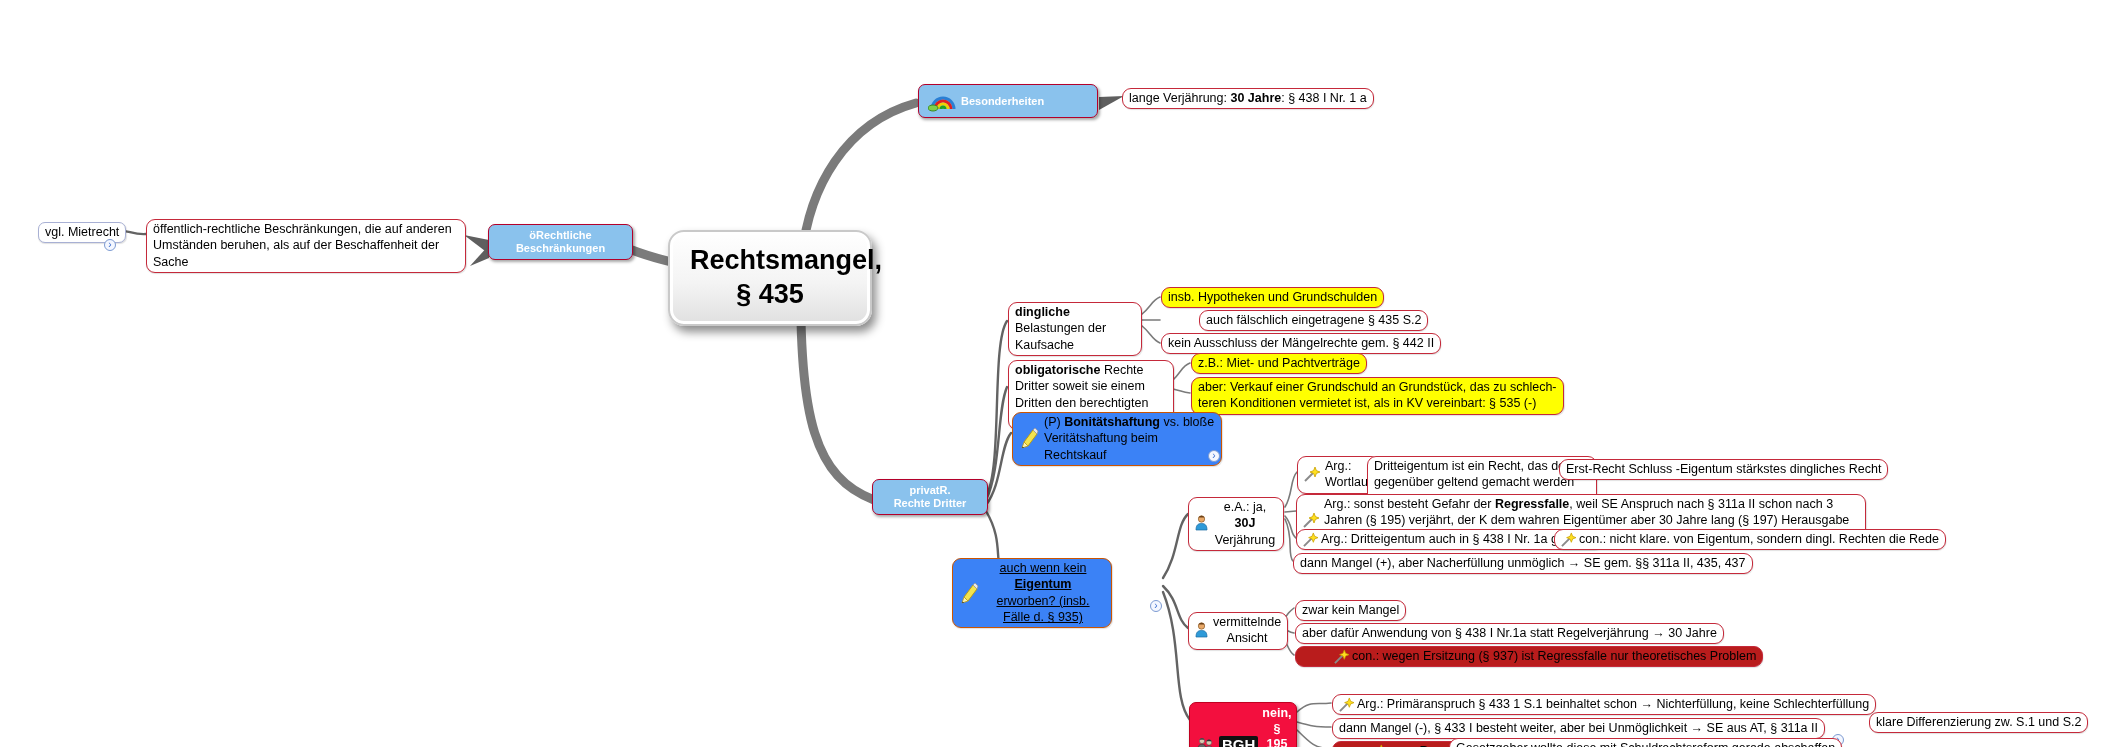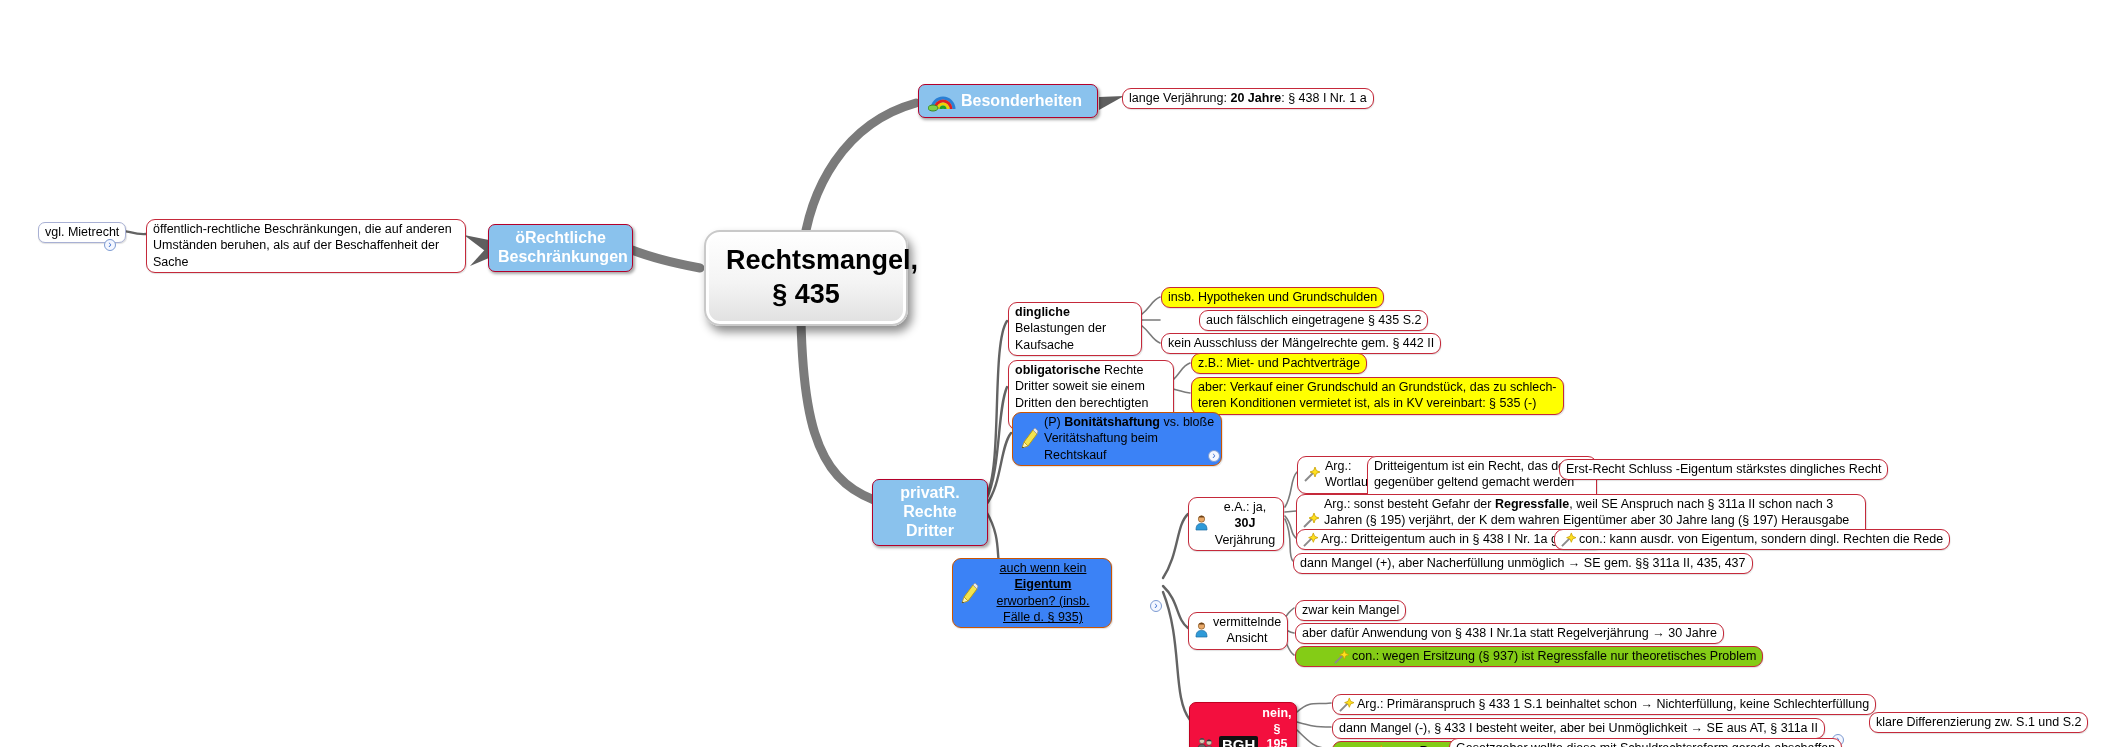--- a/index.html
+++ b/index.html
@@ -5,26 +5,26 @@
   html,body{margin:0;padding:0;background:#fff;}
   #canvas{position:relative;width:2106px;height:747px;background:#fff;overflow:hidden;
           font-family:"Liberation Sans",sans-serif;color:#000;}
   #edges{position:absolute;left:0;top:0;width:2106px;height:747px;}
 
   .bubble{position:absolute;background:#fff;border:1px solid #c5293a;border-radius:9px;
           padding:1px 6px 2px;font-size:12.5px;line-height:1.3;white-space:nowrap;
           box-shadow:0.5px 1px 1px rgba(0,0,0,.12);}
   .wrap{white-space:normal;}
   .yellow{background:#ffff00;}
-  .green{background:#84cc16;padding-left:38px;}
+  .green{background:#b91c1c;padding-left:38px;}
   .orange{background:#3b82f6;border-color:#cc5500;}
   .soft{border-color:#a8b0d4;border-radius:7px;}
 
   .bluecard{position:absolute;background:#8ac2ed;border:1.5px solid #b4002a;border-radius:7px;
-            color:#fff;font-weight:bold;font-size:16px;text-align:center;line-height:1.18;
+            color:#fff;font-weight:bold;font-size:11px;text-align:center;line-height:1.18;
             padding:4px 9px;box-shadow:1.5px 2px 3px rgba(0,0,0,.35);}
   .redcard{position:absolute;background:#f30f3e;border:1px solid #c00020;border-radius:7px;
            color:#fff;font-weight:bold;font-size:12.5px;line-height:1.25;
            padding:3px 7px;box-shadow:1.5px 2px 3px rgba(0,0,0,.35);display:flex;align-items:center;gap:4px;}
   .rootnode{position:absolute;background:linear-gradient(#ffffff 0%,#f4f4f4 55%,#e0e0e0 100%);
             border:2px solid #c9c9c9;border-radius:16px;box-shadow:4px 6px 10px rgba(0,0,0,.45), inset 0 0 0 3px #fff;
             font-size:27px;font-weight:bold;text-align:center;line-height:1.25;padding:12px 20px;}
 
   .flexnode{display:flex;align-items:center;gap:5px;}
   .tcenter{text-align:center;}
@@ -81,37 +81,37 @@
       <path d="M 1285,519 C 1294,538 1287,555 1293,561"></path>
       <path d="M 1282,622 C 1289,612 1289,612 1294,608"></path>
       <path d="M 1282,628 C 1289,631 1289,632 1294,633"></path>
       <path d="M 1282,634 C 1289,648 1289,652 1294,655"></path>
       <path d="M 1297,712 C 1311,700 1315,705 1331,703"></path>
       <path d="M 1297,722 C 1311,726 1315,727 1331,727"></path>
       <path d="M 1297,730 C 1311,744 1315,748 1331,749"></path>
     </g>
   </svg>
 
-  <div class="rootnode" style="left:668px;top:230px;width:160px;margin-left:36px;">
+  <div class="rootnode" style="left:668px;top:230px;width:160px;">
     <span style="display:block">Rechtsmangel,</span>
     <span style="display:block">§ 435</span>
   </div>
 
   <div class="bluecard flexnode" style="left:918px;top:84px;width:160px;">
     <svg class="nicon" width="28" height="24" viewBox="0 0 28 24">
       <path d="M4 20 A11 11 0 0 1 26 20" stroke="#2a7fd4" stroke-width="3" fill="none"></path>
       <path d="M7 20 A8 8 0 0 1 23 20" stroke="#e02020" stroke-width="3" fill="none"></path>
       <path d="M10 20 A5 5 0 0 1 20 20" stroke="#f0d000" stroke-width="3" fill="none"></path>
       <path d="M13 20 A2 2 0 0 1 17 20" stroke="#20a020" stroke-width="3" fill="none"></path>
       <ellipse cx="5" cy="19" rx="5" ry="3" fill="#7ed04a" stroke="#3a8a20" stroke-width="1"></ellipse>
     </svg>
     <span>Besonderheiten</span>
   </div>
 
-  <div class="bubble" style="left:1122px;top:88px;"><span>lange Verjährung: </span><b>20 Jahre</b><span>: § 438 I Nr. 1 a</span></div>
+  <div class="bubble" style="left:1122px;top:88px;"><span>lange Verjährung: </span><b>30 Jahre</b><span>: § 438 I Nr. 1 a</span></div>
 
   <div class="bluecard" style="left:488px;top:224px;width:125px;">
     <span style="display:block">öRechtliche</span>
     <span style="display:block">Beschränkungen</span>
   </div>
 
   <div class="bubble wrap" style="left:146px;top:219px;width:306px;"><span>öffentlich-rechtliche Beschränkungen, die auf anderen Umständen beruhen, als auf der Beschaffenheit der Sache</span></div>
 
 
   <div class="bubble soft" style="left:38px;top:222px;"><span>vgl. Mietrecht</span></div>
@@ -191,21 +191,21 @@
     <svg class="nicon inl" width="15" height="15" viewBox="0 0 16 16">
       <line x1="1" y1="15" x2="9" y2="7" stroke="#8a8a8a" stroke-width="2"></line>
       <polygon points="11,1 12.4,4.6 16,6 12.4,7.4 11,11 9.6,7.4 6,6 9.6,4.6" fill="#ffe020" stroke="#c8a000" stroke-width="0.8"></polygon>
     </svg><span>Arg.: Dritteigentum auch in § 438 I Nr. 1a genannt</span>
   </div>
 
   <div class="bubble" style="left:1554px;top:529px;">
     <svg class="nicon inl" width="15" height="15" viewBox="0 0 16 16">
       <line x1="1" y1="15" x2="9" y2="7" stroke="#8a8a8a" stroke-width="2"></line>
       <polygon points="11,1 12.4,4.6 16,6 12.4,7.4 11,11 9.6,7.4 6,6 9.6,4.6" fill="#ffe020" stroke="#c8a000" stroke-width="0.8"></polygon>
-    </svg><span>con.: kann ausdr. von Eigentum, sondern dingl. Rechten die Rede</span>
+    </svg><span>con.: nicht klare. von Eigentum, sondern dingl. Rechten die Rede</span>
   </div>
 
   <div class="bubble" style="left:1293px;top:553px;"><span>dann Mangel (+), aber Nacherfüllung unmöglich → SE gem. §§ 311a II, 435, 437</span></div>
 
   <div class="bubble flexnode" style="left:1188px;top:612px;">
     <svg class="nicon" width="13" height="16" viewBox="0 0 13 16">
       <circle cx="6.5" cy="4" r="3.2" fill="#e8a868" stroke="#8a5a28" stroke-width="0.7"></circle>
       <path d="M3.5 2.6 A3.4 3.4 0 0 1 9.5 2.6 Z" fill="#6a4018"></path>
       <path d="M1 15 C1 10 3 8.5 6.5 8.5 C10 8.5 12 10 12 15 Z" fill="#2e9ad8" stroke="#1a6aa0" stroke-width="0.7"></path>
     </svg>

